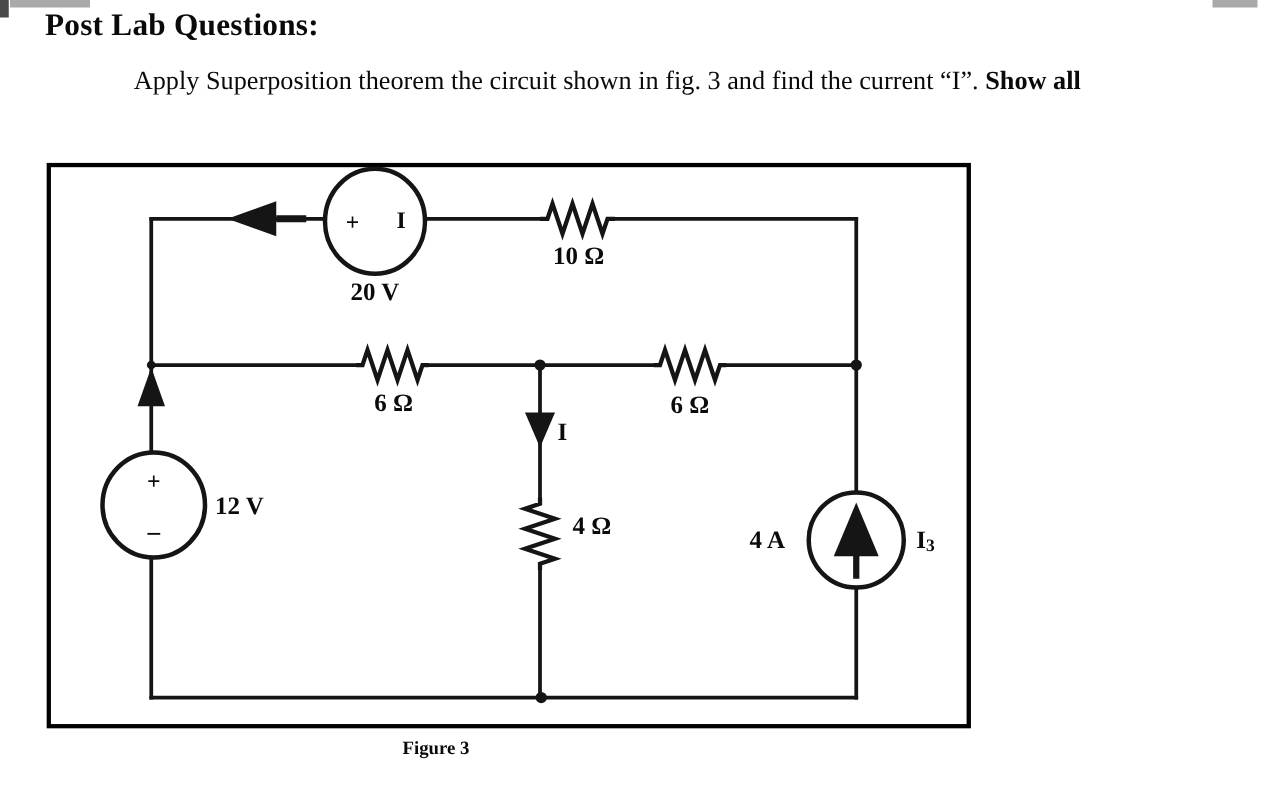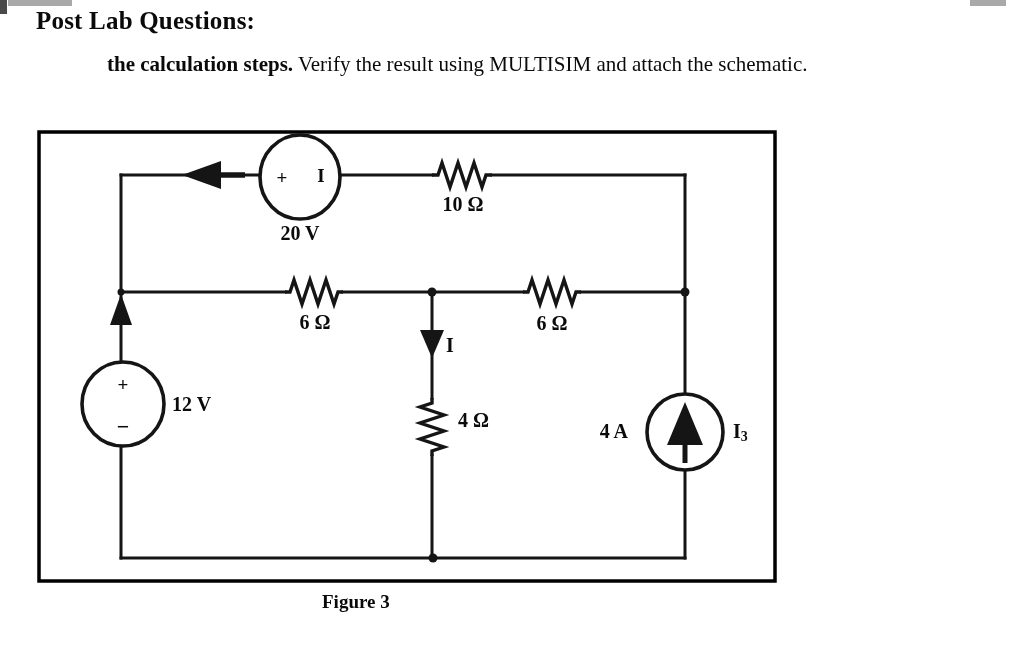--- a/index.html
+++ b/index.html
@@ -10,38 +10,38 @@
   .mark-tick{left:0;top:0;width:7px;height:14px;background:#4a4a4a;}
   .mark-bar-left{left:8px;top:0;width:64px;height:6px;background:#a9a9a9;}
   .mark-bar-right{left:970px;top:0;width:36px;height:6px;background:#a9a9a9;}
   
   .title{left:36px;top:7px;font-size:25px;font-weight:bold;letter-spacing:0.2px;text-align:right;}
   
   .question{left:107px;top:51px;font-size:21px;line-height:26px;white-space:nowrap;}
   .question b{font-weight:bold;}
   
   .fig-svg{left:37px;top:130px;width:740px;height:453px;}
-  .caption{left:322px;top:591px;font-size:19px;font-weight:bold;}
+  .caption{left:322px;top:591px;font-size:15px;font-weight:bold;}
   svg text{font-family:"Liberation Serif","DejaVu Serif",serif;font-weight:bold;fill:#0b0b0b;}
   .wire{stroke:#151515;stroke-width:3;fill:none;stroke-linecap:square;}
   .sym{stroke:#151515;stroke-width:3.4;fill:none;stroke-linejoin:miter;}
   .src{stroke:#151515;stroke-width:3.6;fill:#ffffff;}
   .solid{fill:#151515;stroke:none;}
 </style>
 </head>
 <body>
 
 <div class="abs mark-tick"></div>
 <div class="abs mark-bar-left"></div>
 <div class="abs mark-bar-right"></div>
 
 <div class="abs title">Post Lab Questions:</div>
 
 <div class="abs question">
-  <div><b>the calculation steps.</b><span> Verify the result using MULTISIM and attach the schematic.</span></div>
+  <div><span>Apply Superposition theorem the circuit shown in fig. 3 and find the current “I”. </span><b>Show all</b></div>
 </div>
 
 <svg class="abs fig-svg" viewBox="0 0 740 453" xmlns="http://www.w3.org/2000/svg">
 
   <rect x="2" y="2" width="736" height="449" fill="none" stroke="#000000" stroke-width="3.5"></rect>
 
   <g>
     <path class="wire" d="M84,45 H395 M455,45 H648"></path>
     <path class="wire" d="M84,162 H248 M306,162 H486 M544,162 H648"></path>
     <path class="wire" d="M84,428 H648"></path>

